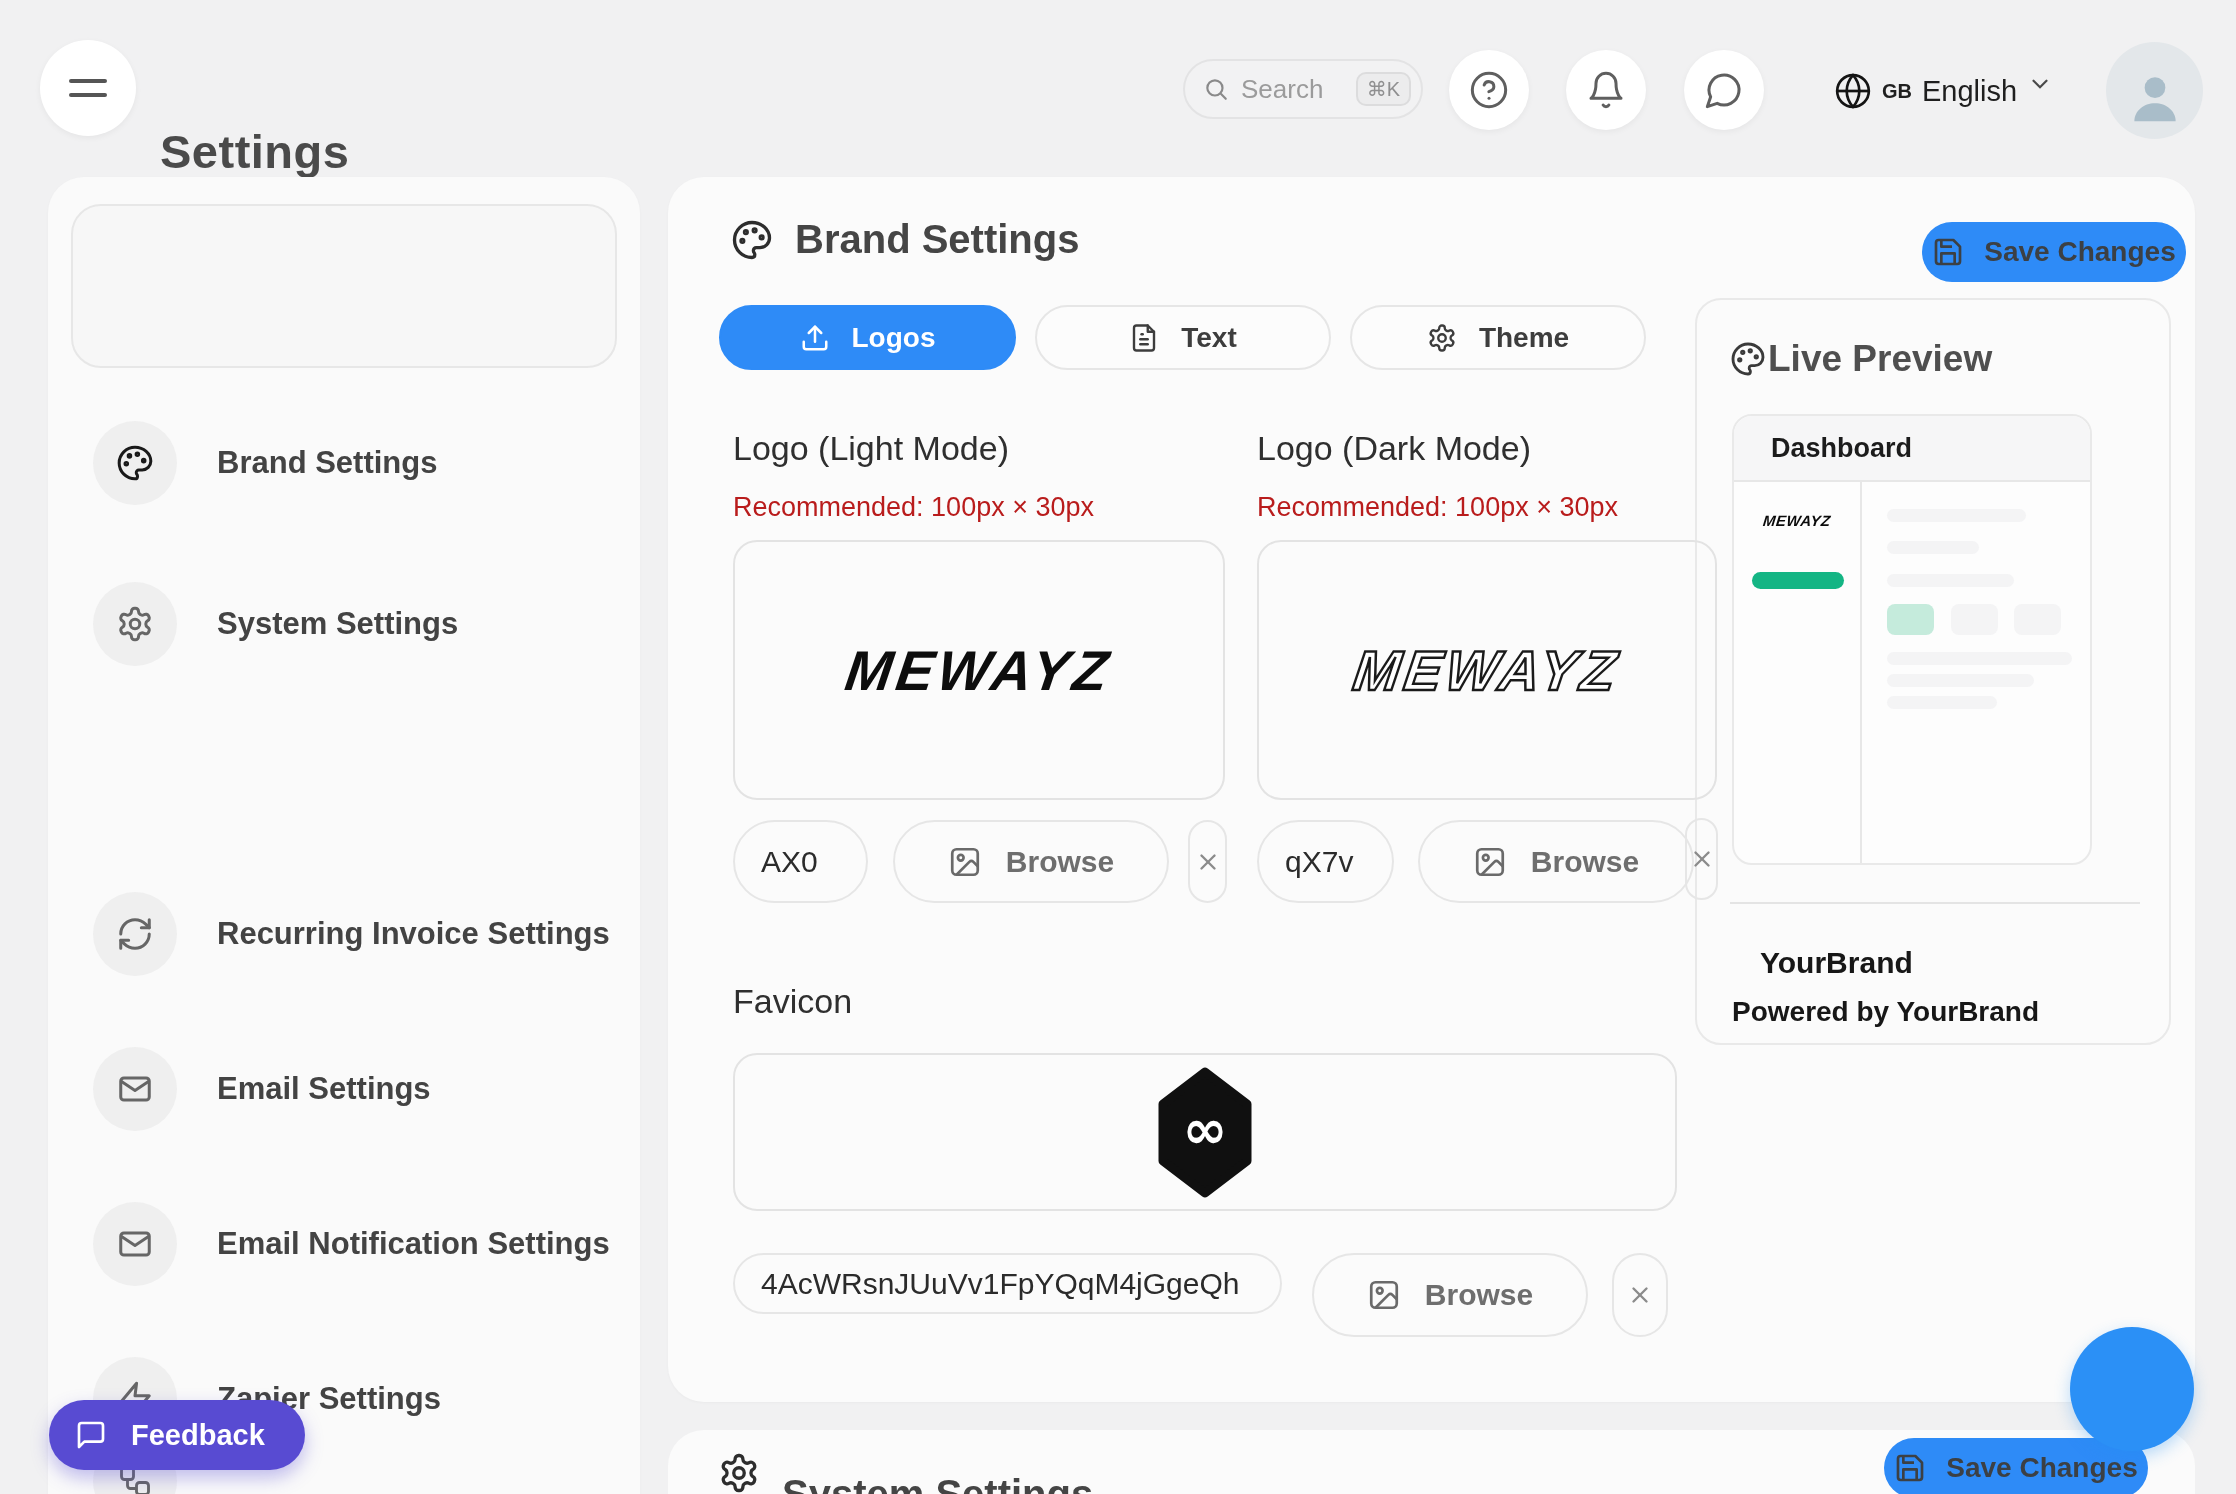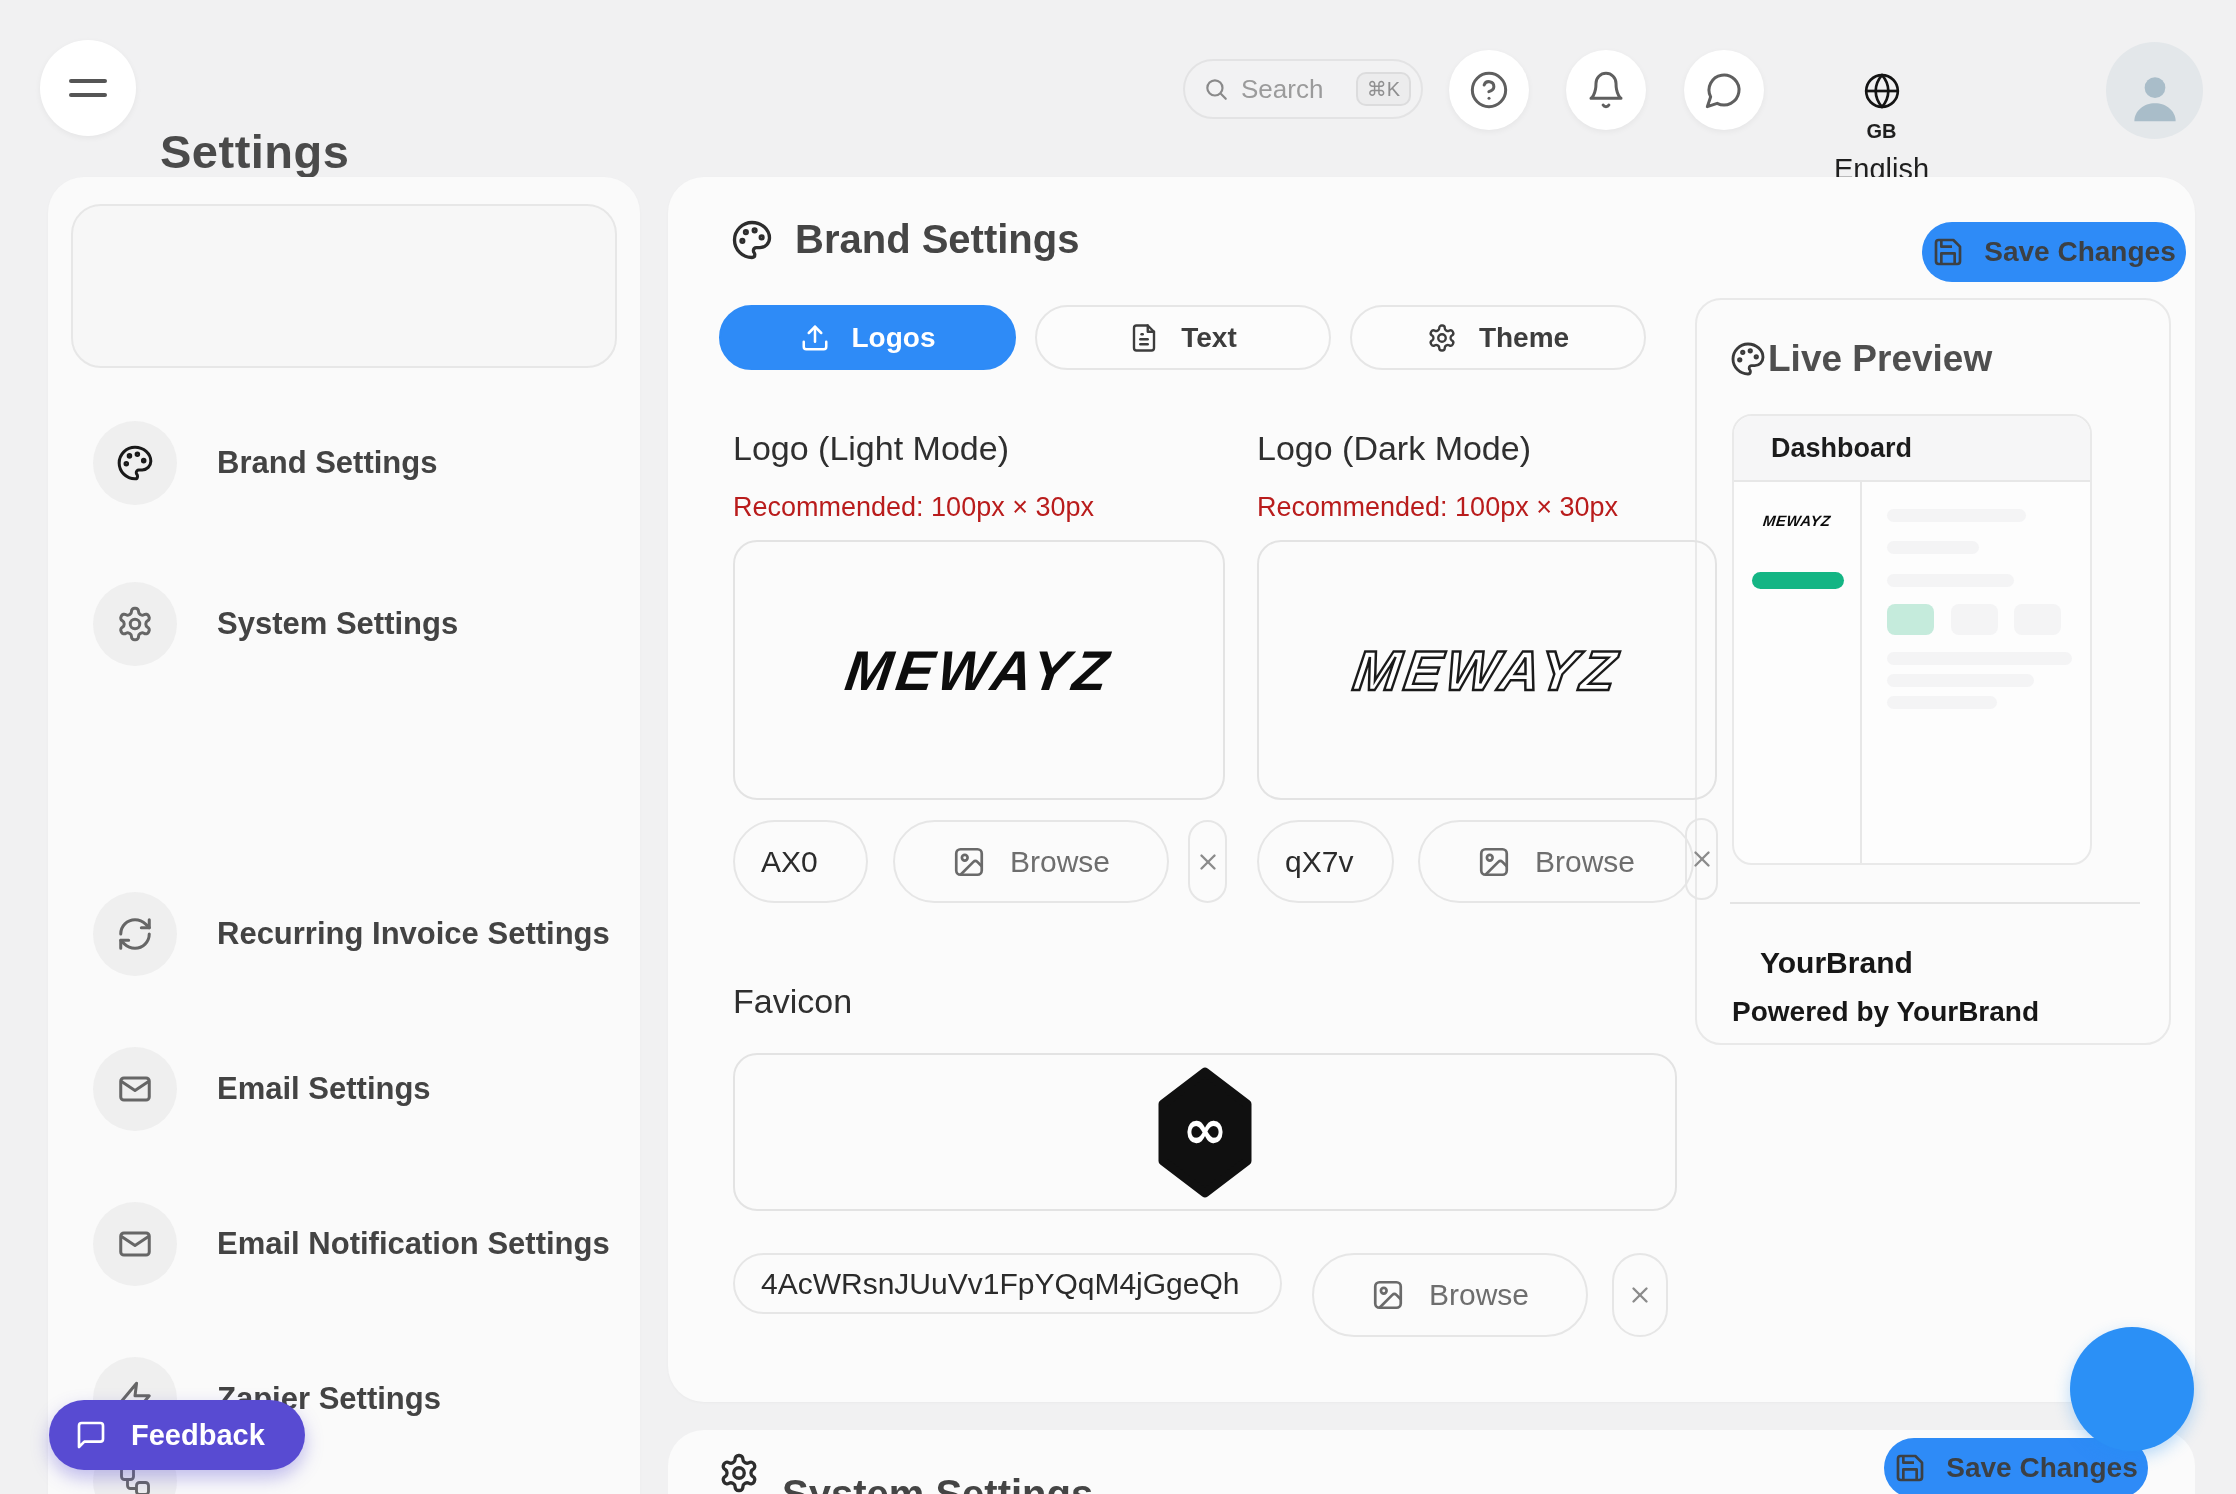--- a/index.html
+++ b/index.html
@@ -18,21 +18,21 @@
   .hamburger i { display:block; width:38px; height:4px; border-radius:2px; background:#555; }
   .app-title { left:160px; top:124px; font-size:47px; font-weight:700; color:#4a4a4a; letter-spacing:.5px; }
 
   .search { left:1183px; top:59px; width:240px; height:60px; border:2px solid #e3e3e4; background:#f2f2f3;
     border-radius:999px; display:flex; align-items:center; gap:12px; padding:0 10px 0 18px; }
   .search .ph { font-size:26px; color:#9b9b9b; }
   .kbd { margin-left:auto; border:2px solid #dcdcdd; background:#ececed; border-radius:10px;
     padding:3px 9px; font-size:20px; color:#8f8f90; white-space:nowrap; }
 
   .top-ic { width:80px; height:80px; top:50px; }
-  .lang { top:72px; display:flex; align-items:center; gap:10px; cursor:pointer;flex-direction:column; }
+  .lang { top:72px; display:flex; align-items:center; gap:10px; cursor:pointer; }
   .lang .code { font-size:20px; font-weight:700; color:#1f1f1f; }
   .lang .name { font-size:29px; color:#1f1f1f; }
   .avatar { left:2106px; top:42px; width:97px; height:97px; border-radius:50%; background:#e3e7ea;
     display:flex; align-items:center; justify-content:center; overflow:hidden; }
 
   
   .sidebar { left:48px; top:177px; width:592px; height:1360px; background:#fafafa; border-radius:36px;
     box-shadow:0 1px 3px rgba(0,0,0,.03); z-index:1; }
   .active-card { left:23px; top:27px; width:546px; height:164px; border:2px solid #e7e7e7;
     background:#f7f7f7; border-radius:30px; }
@@ -65,21 +65,21 @@
   .upload-box { border:2px solid #e3e3e3; border-radius:24px; background:transparent;
     display:flex; align-items:center; justify-content:center; }
 
   .wordmark { font-style:italic; font-weight:700; letter-spacing:4px; color:#0d0d0d;
     transform:skewX(-8deg); font-size:56px; white-space:nowrap; }
   .wordmark.outline { color:#fff; -webkit-text-stroke:2.5px #1a1a1a; }
 
   .pill { border:2px solid #e6e6e6; border-radius:999px; background:transparent;
     display:flex; align-items:center; }
   .pill.input { padding:0 26px; font-size:30px; color:#2b2b2b; overflow:hidden; white-space:nowrap; }
-  .btn-browse { justify-content:center; gap:24px; font-size:30px; font-weight:400; color:#6e6e6e; cursor:pointer; }
+  .btn-browse { justify-content:center; gap:24px; font-size:30px; font-weight:700; color:#6e6e6e; cursor:pointer; }
   .btn-x { justify-content:center; cursor:pointer; }
 
   .fav-hex { position:relative; width:102px; height:131px; display:flex; align-items:center; justify-content:center; }
   .fav-inf { position:absolute; color:#fff; font-family:"DejaVu Sans", sans-serif;
     font-size:54px; font-weight:700; line-height:1; margin-top:-4px; }
 
   
   .preview { left:1695px; top:298px; width:476px; height:747px; background:#fbfbfb;
     border:2px solid #e9e9e9; border-radius:26px; z-index:2; }
   .pv-title { font-size:37px; font-weight:700; color:#4f4f4f; }

